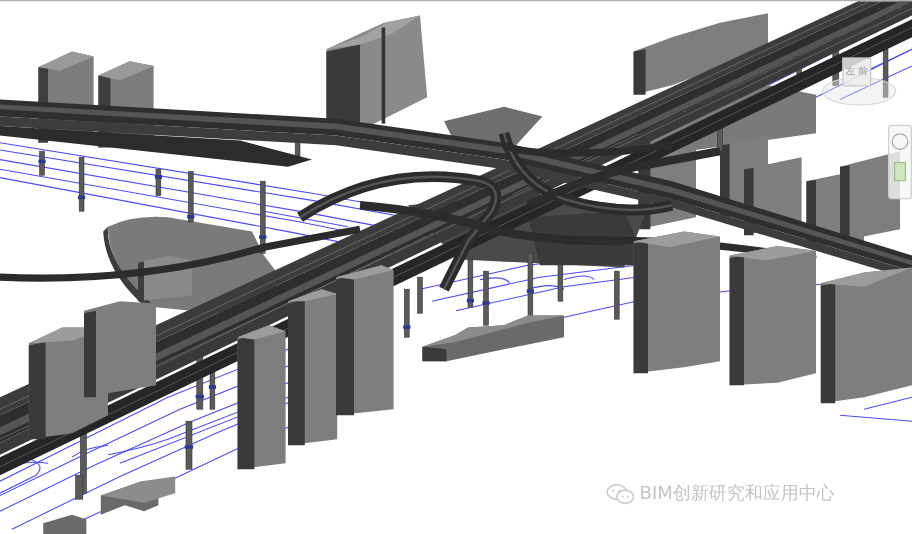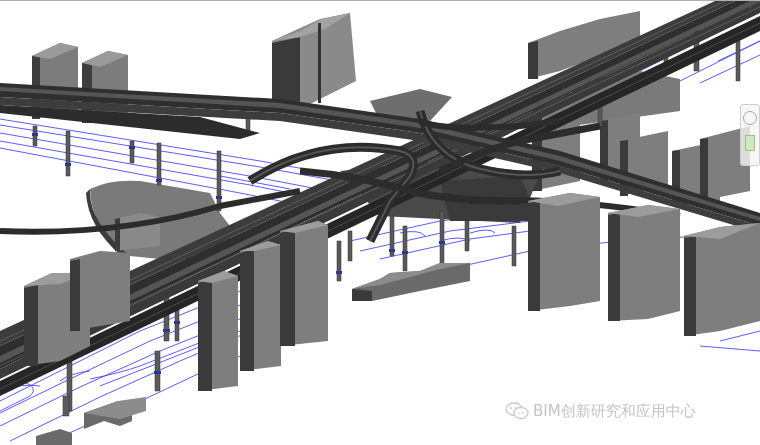--- a/index.html
+++ b/index.html
@@ -6,21 +6,21 @@
   body { width: 760px; height: 445px; overflow: hidden; position: relative; font-family: "DejaVu Sans", sans-serif; }
   .viewport { position: absolute; left: 0; top: 0; width: 760px; height: 445px; background: #ffffff; border-top: 1px solid #b0b0b0; box-sizing: border-box; }
   .scene { position: absolute; left: 0; top: 0; }
   .viewcube { position: absolute; left: 685px; top: 45px; width: 60px; height: 45px; }
   .viewcube .ring { position: absolute; left: 0; top: 18px; width: 60px; height: 22px; border-radius: 50%; border: 1px solid #d6d6d6; background: rgba(230,230,230,0.45); }
   .viewcube .cube { position: absolute; left: 17px; top: 2px; width: 22px; height: 22px; background: rgba(235,235,235,0.85); border: 1px solid #c8c8c8; font-size: 8px; color: #9a9a9a; text-align: center; line-height: 22px; }
   .navbar { position: absolute; left: 740px; top: 103px; width: 18px; height: 60px; border: 1px solid #cfcfcf; border-radius: 3px; background: rgba(245,245,245,0.8); }
   .navbar .nav-btn { width: 12px; height: 12px; margin: 6px auto 0; border: 1px solid #a8a8a8; border-radius: 50%; }
   .navbar .nav-btn2 { width: 8px; height: 14px; margin: 10px auto 0; background: #cfe8c0; border: 1px solid #9bbf85; }
   .winctl { position: absolute; right: 6px; top: 2px; font-size: 7px; color: #555; letter-spacing: 1px; }
-  .watermark { position: absolute; left: 505px; top: 401px; display: flex; align-items: flex-start; color: #c4c4c4; font-size: 15px; font-family: "DejaVu Sans", sans-serif; }
+  .watermark { position: absolute; left: 505px; top: 401px; display: flex; align-items: center; color: #c4c4c4; font-size: 15px; font-family: "DejaVu Sans", sans-serif; }
   .watermark .wm-icon { width: 24px; height: 18px; margin-right: 4px; position: relative; }
 </style>
 </head>
 <body>
 
 <div class="viewport">
   <svg class="scene" width="760" height="445" viewBox="0 0 760 445" xmlns="http://www.w3.org/2000/svg">
 
     <g stroke="#4a4aff" stroke-width="0.9" fill="none">
       <path d="M0 118 L260 160 L360 178"></path>
@@ -216,20 +216,24 @@
       <polygon points="608,214 620,212 620,320 608,320" fill="#3a3a3a"></polygon>
       <polygon points="608,212 648,204 680,208 638,216" fill="#9c9c9c"></polygon>
       <polygon points="684,235 720,226 760,222 760,320 720,330 684,335" fill="#7e7e7e"></polygon>
       <polygon points="684,237 696,235 696,335 684,335" fill="#3a3a3a"></polygon>
       <polygon points="684,235 720,226 760,222 720,238" fill="#9c9c9c"></polygon>
     </g>
   </svg>
 
   <div class="winctl">– ▫ ✕</div>
 
+  <div class="viewcube">
+    <div class="ring"></div>
+    <div class="cube">左 前</div>
+  </div>
 
   <div class="navbar">
     <div class="nav-btn"></div>
     <div class="nav-btn2"></div>
   </div>
 
   <div class="watermark">
     <svg class="wm-icon" width="24" height="18" viewBox="0 0 24 18">
       <ellipse cx="9" cy="7" rx="8" ry="6" fill="none" stroke="#c9c9c9" stroke-width="1.3"></ellipse>
       <ellipse cx="16" cy="11" rx="7" ry="5.5" fill="#fff" stroke="#c9c9c9" stroke-width="1.3"></ellipse>

